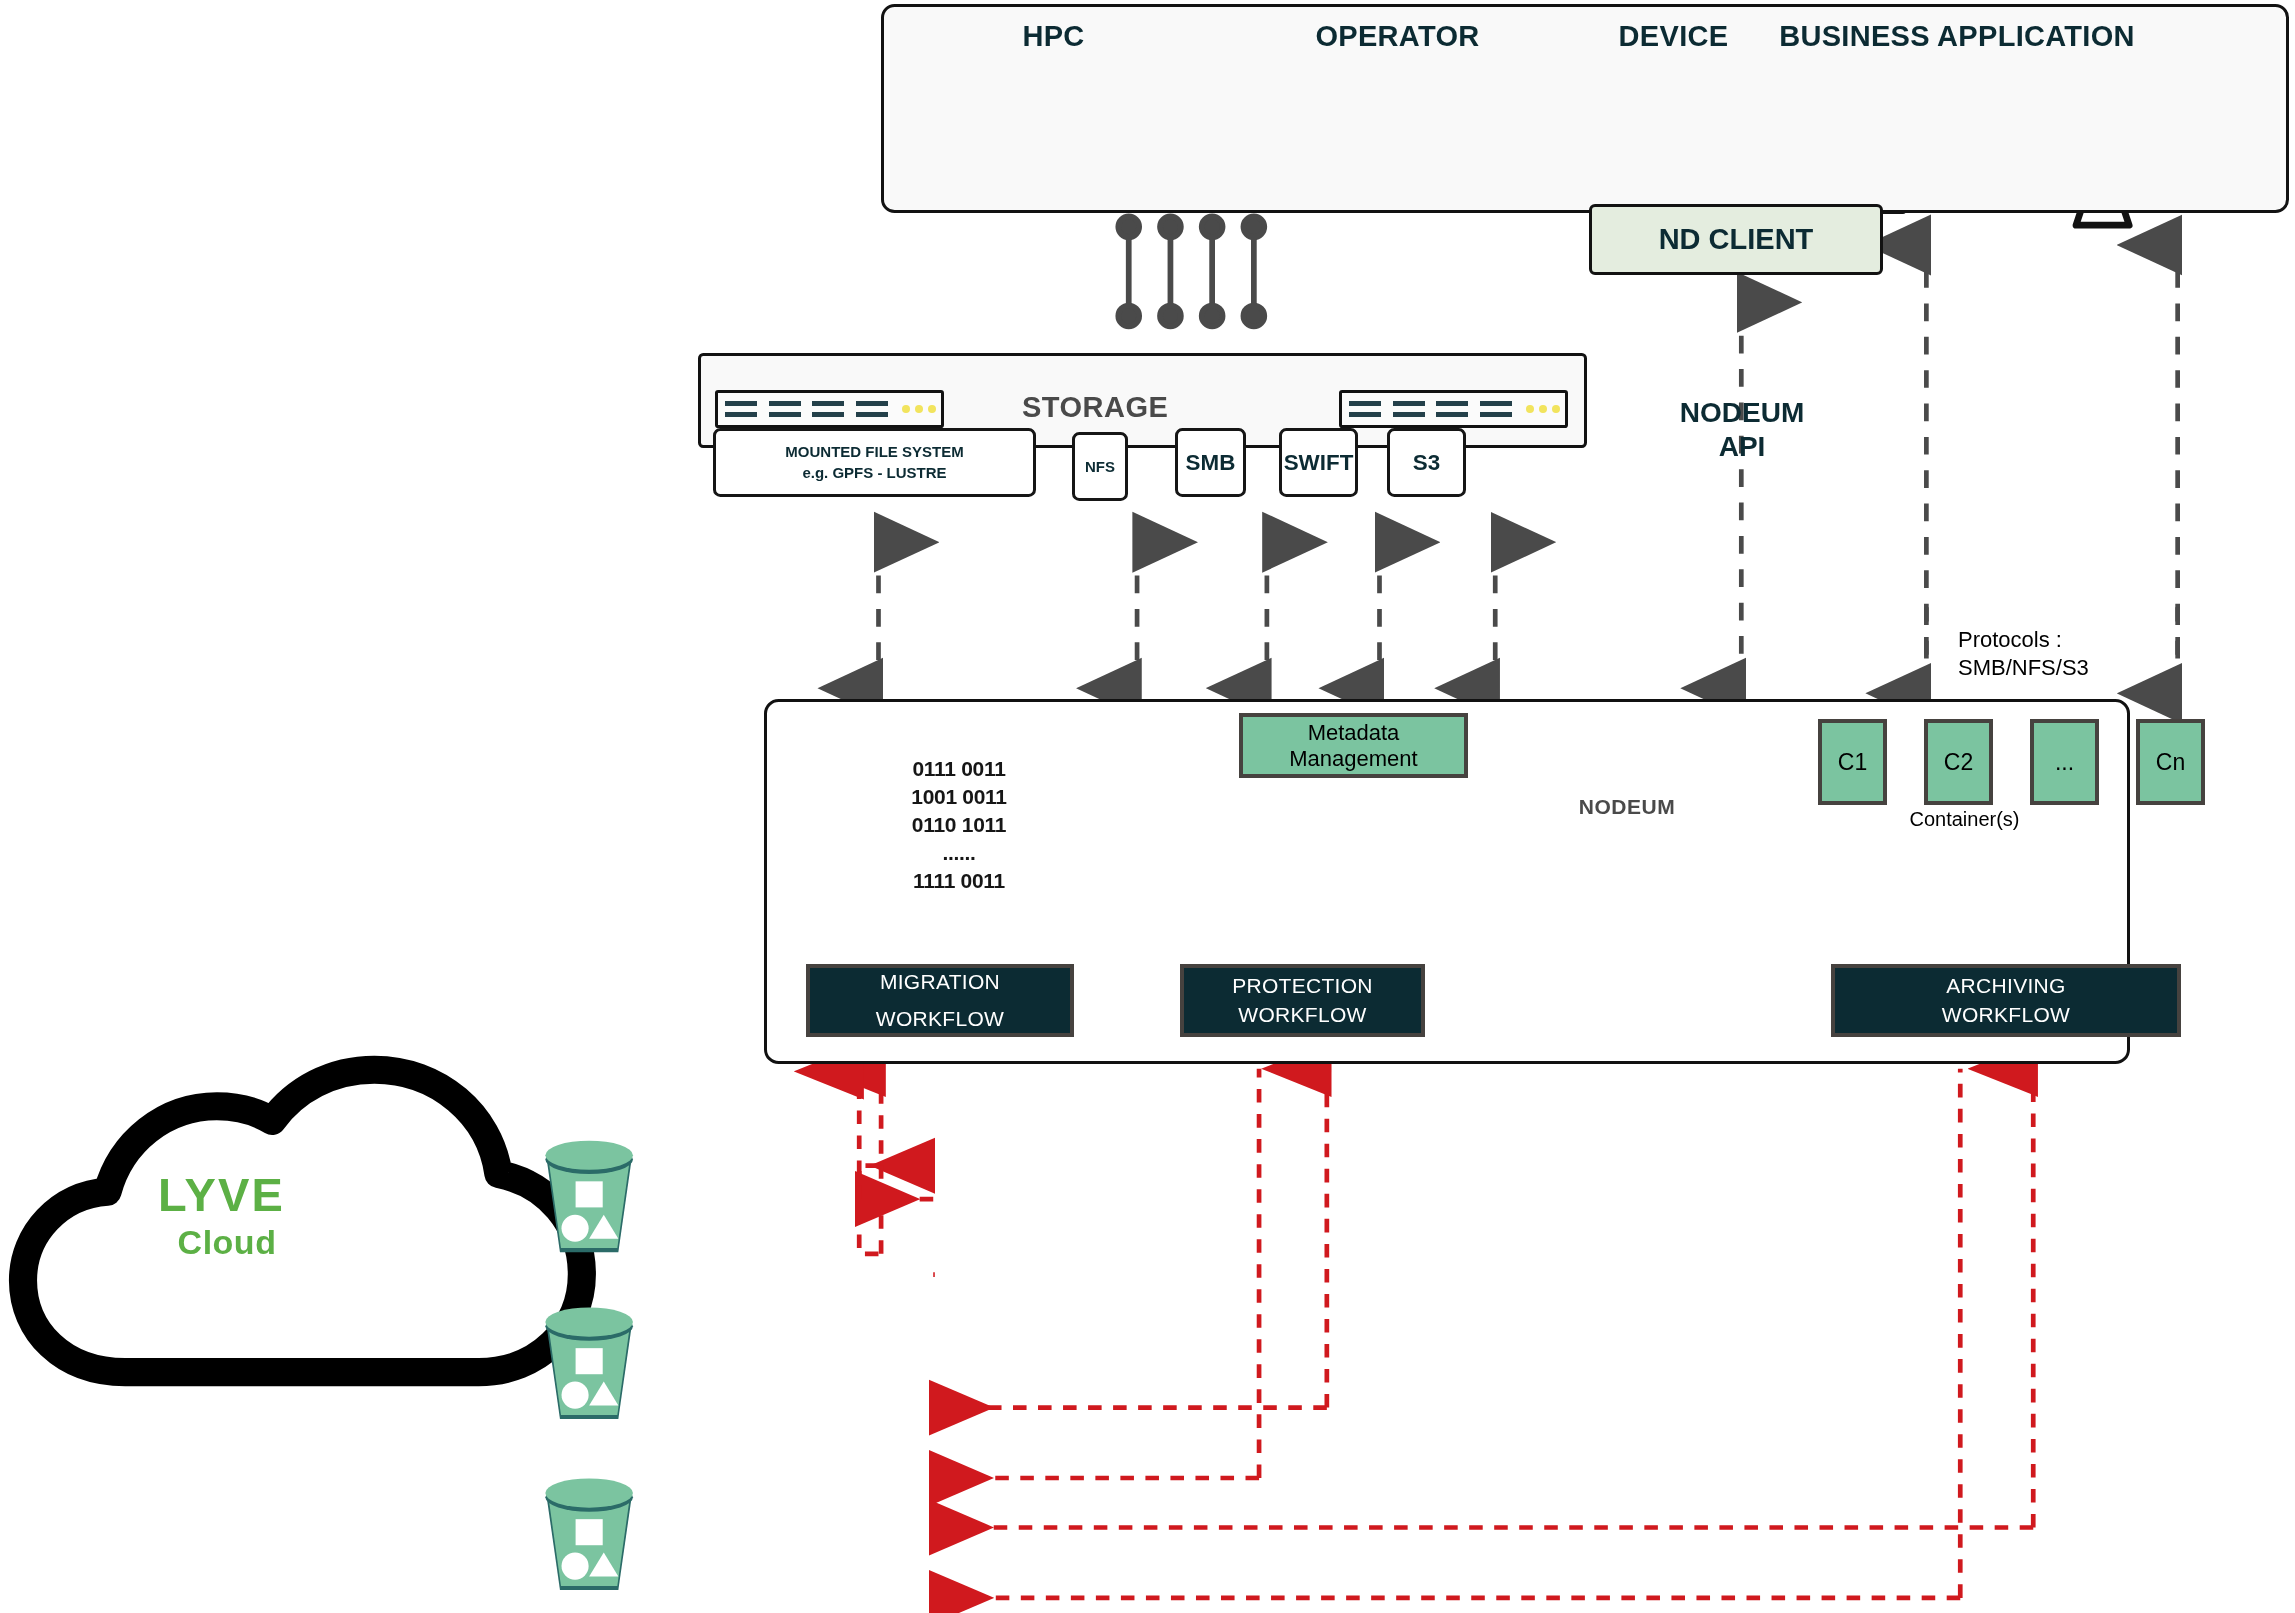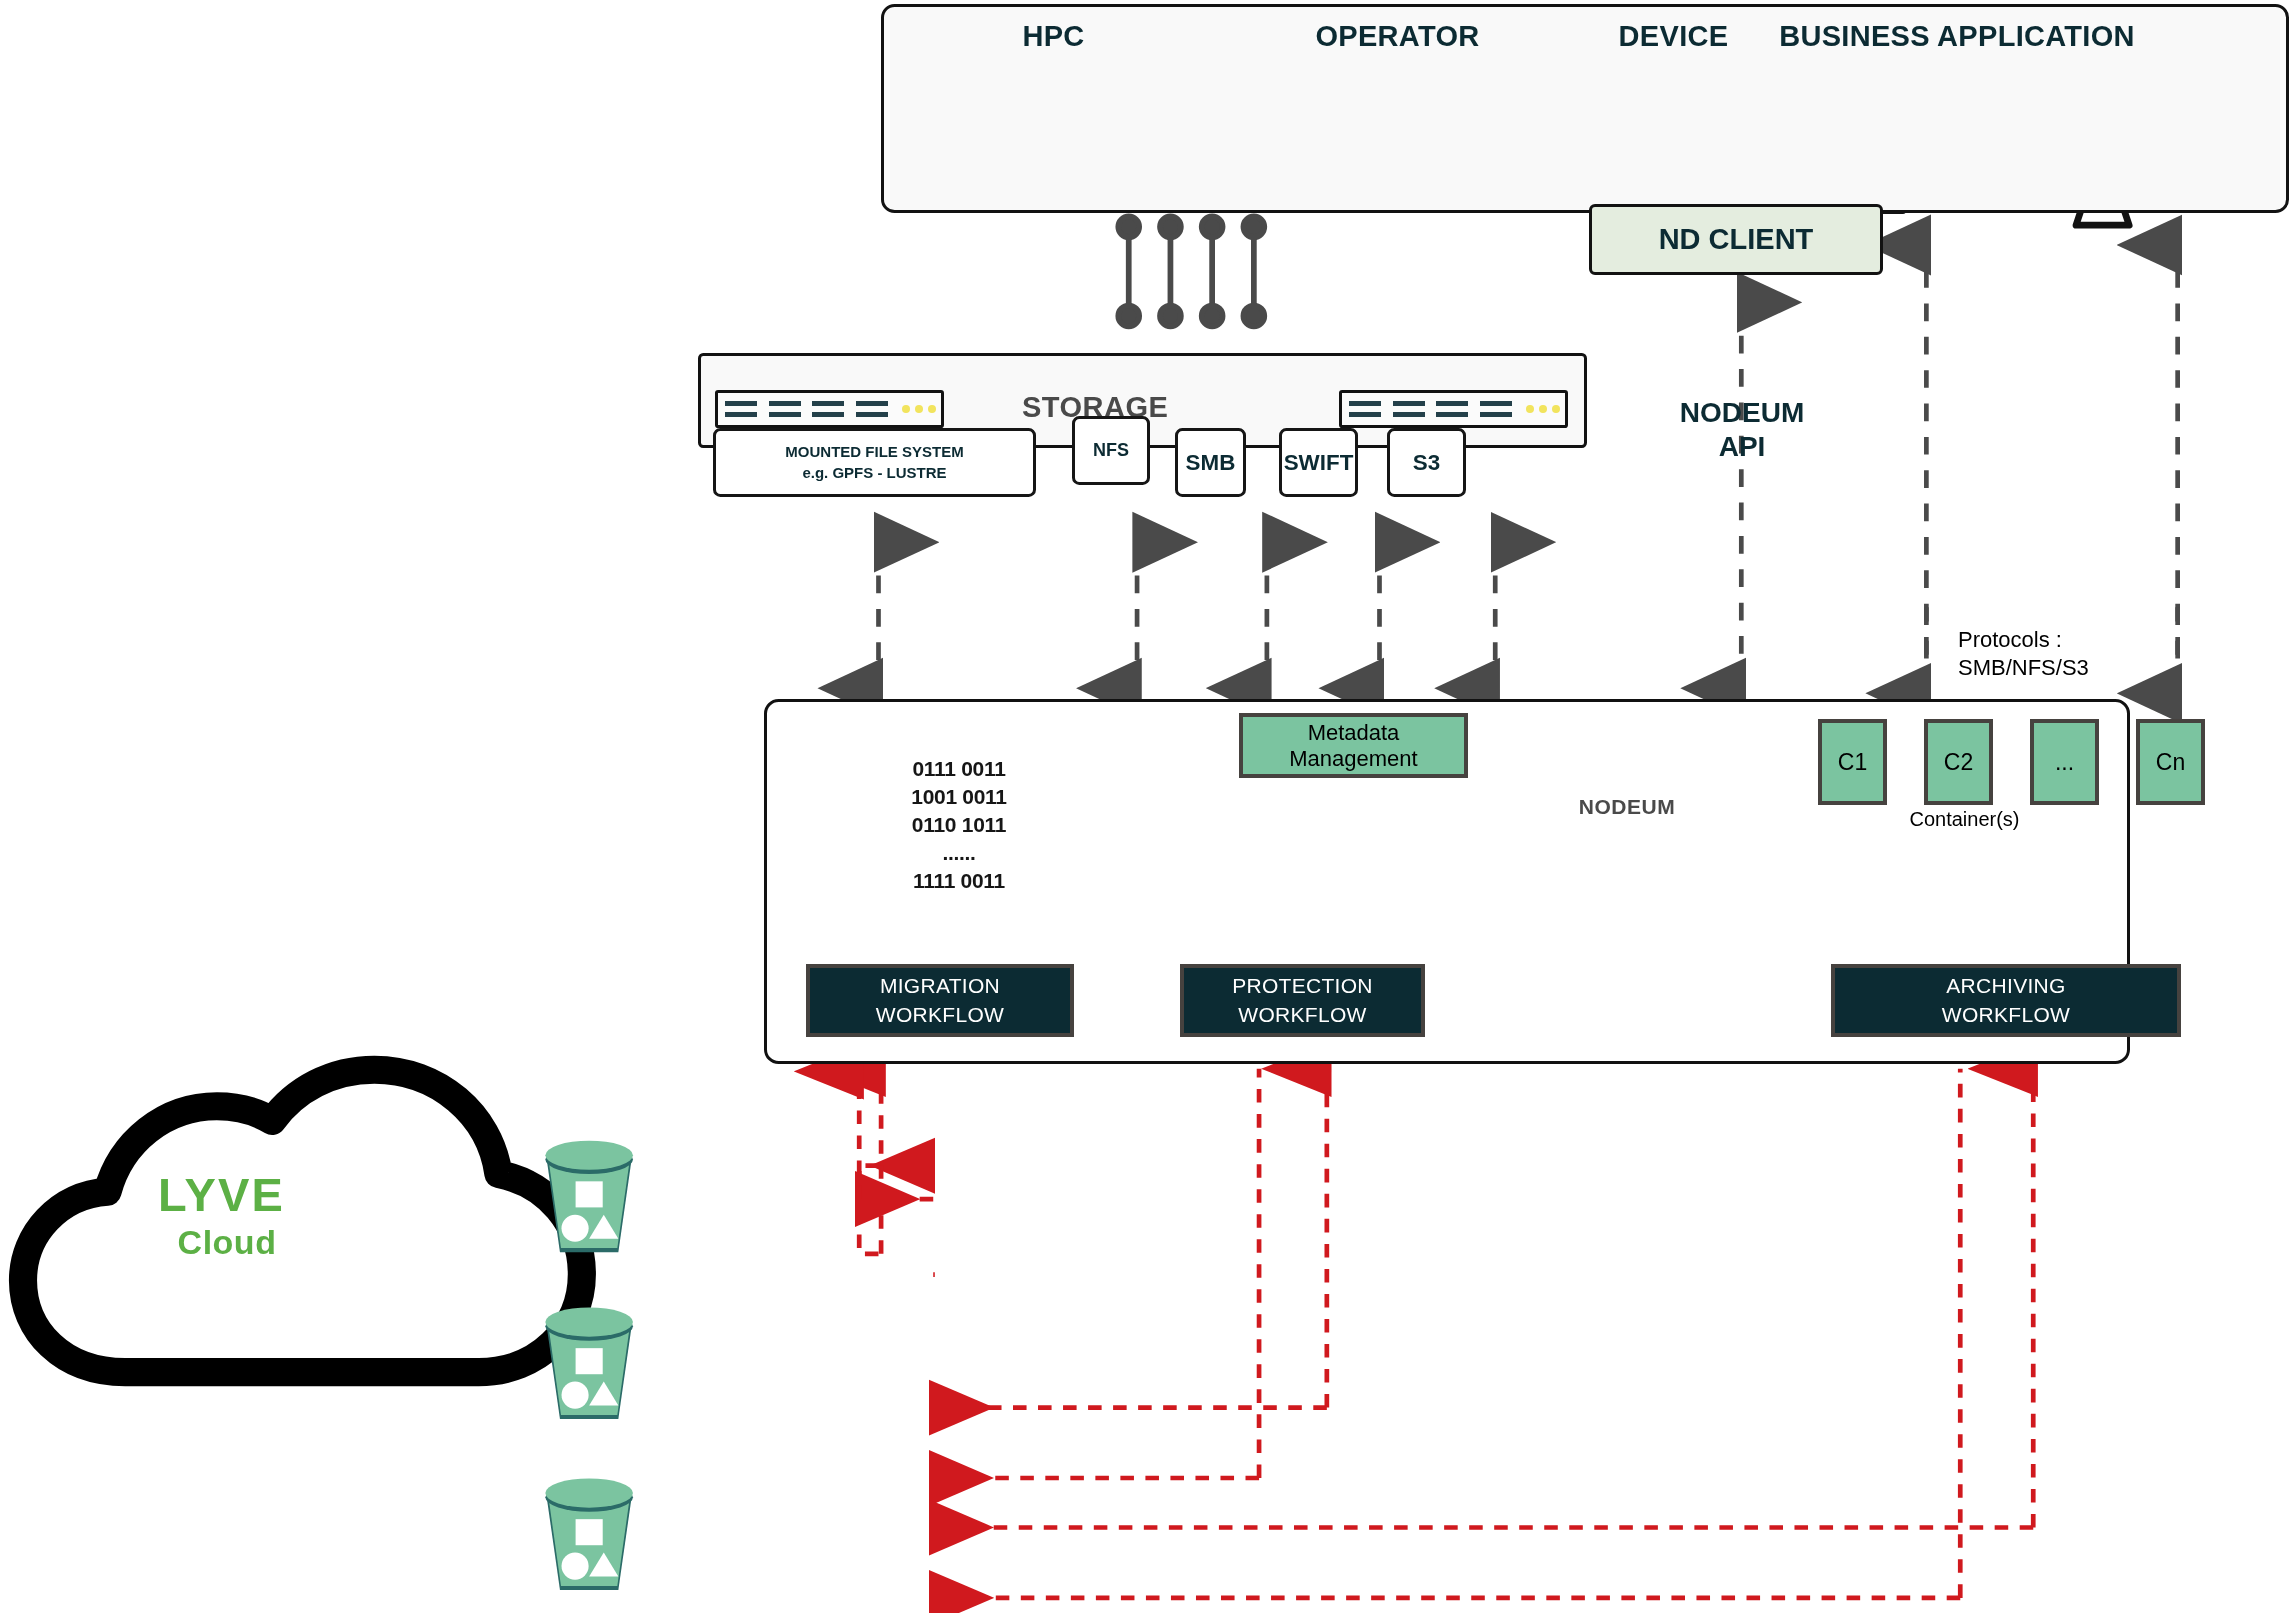--- a/index.html
+++ b/index.html
@@ -45,21 +45,21 @@
   .nas-dots{display:flex;gap:5.2px;margin-left:3.1px;}
   .nas-dots b{display:block;width:7.8px;height:7.8px;border-radius:50%;background:#f2e45e;}
 
   
   .proto-box{
     position:absolute;background:#ffffff;border:3.1px solid #161616;border-radius:7.3px;
     box-sizing:border-box;display:flex;flex-direction:column;align-items:center;
     justify-content:center;color:#0c2b33;font-weight:bold;
   }
   #mfs-box{left:713px;top:428px;width:323px;height:69px;font-size:15px;line-height:1.35;}
-  #nfs-box{left:1072px;top:416px;width:78px;height:69px;font-size:18px;}
+  #nfs-box{left:1072px;top:432px;width:56px;height:69px;font-size:15px;}
   #smb-box{left:1175px;top:428px;width:71px;height:69px;font-size:22.4px;}
   #swift-box{left:1279px;top:428px;width:79px;height:69px;font-size:22.4px;}
   #s3-box{left:1387px;top:428px;width:79px;height:69px;font-size:22.4px;}
 
   
   #main-panel{
     left:764px;top:699px;width:1366px;height:365px;
     background:#ffffff;border:3.7px solid #111111;border-radius:14.6px;box-sizing:border-box;
   }
 
@@ -70,21 +70,21 @@
     display:flex;flex-direction:column;align-items:center;justify-content:center;
     font-size:22px;color:#000;line-height:1.15;margin-left:44px;
   }
 
   
   .wf-box{
     position:absolute;background:#0c2b33;border:4.7px solid #46423f;box-sizing:border-box;
     display:flex;flex-direction:column;align-items:center;justify-content:center;
     color:#ffffff;font-size:21px;line-height:1.35;letter-spacing:0.3px;
   }
-  #wf-migration{left:806px;top:964px;width:268px;height:73px;}
+  #wf-migration{left:806px;top:964px;width:268px;height:73px;justify-content:space-between;}
   #wf-protection{left:1180px;top:964px;width:245px;height:73px;}
   #wf-archiving{left:1831px;top:964px;width:350px;height:73px;}
 
   
   #binary-text{
     left:886px;top:755px;width:146px;text-align:center;
     font-size:21px;font-weight:bold;color:#161616;line-height:1.33;letter-spacing:-0.3px;
   }
 
   

